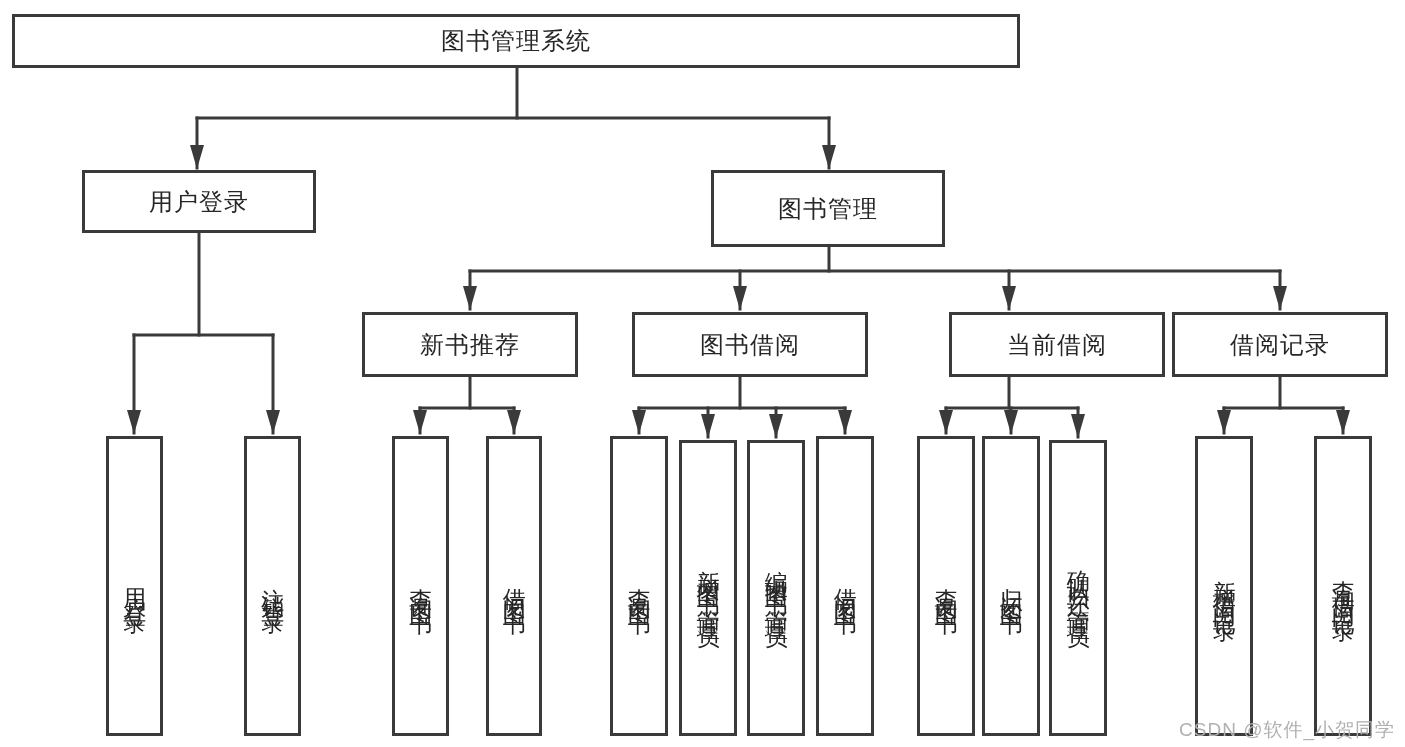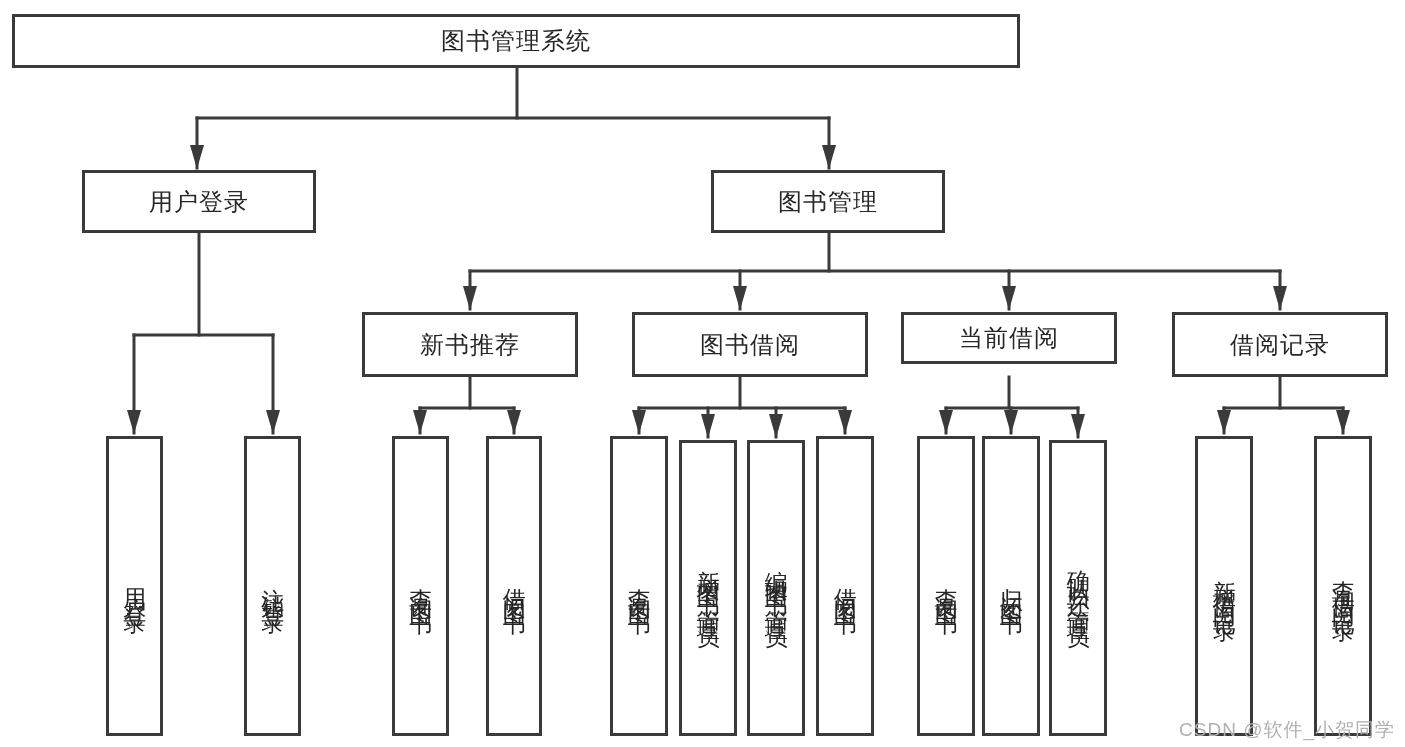--- a/index.html
+++ b/index.html
@@ -100,31 +100,31 @@
     </g>
   </svg>
 
   <div class="box" style="left:12px;top:14px;width:1008px;height:54px">
     <span class="h-label">图书管理系统</span>
   </div>
 
   <div class="box" style="left:82px;top:170px;width:234px;height:63px">
     <span class="h-label">用户登录</span>
   </div>
-  <div class="box" style="left:711px;top:170px;width:234px;height:63px">
+  <div class="box" style="left:711px;top:170px;width:234px;height:77px">
     <span class="h-label">图书管理</span>
   </div>
 
   <div class="box" style="left:362px;top:312px;width:216px;height:65px">
     <span class="h-label">新书推荐</span>
   </div>
   <div class="box" style="left:632px;top:312px;width:236px;height:65px">
     <span class="h-label">图书借阅</span>
   </div>
-  <div class="box" style="left:901px;top:312px;width:216px;height:52px">
+  <div class="box" style="left:949px;top:312px;width:216px;height:65px">
     <span class="h-label">当前借阅</span>
   </div>
   <div class="box" style="left:1172px;top:312px;width:216px;height:65px">
     <span class="h-label">借阅记录</span>
   </div>
 
   <div class="box" style="left:106px;top:436px;width:57px;height:300px">
     <span class="v-label">用户登录</span>
   </div>
   <div class="box" style="left:244px;top:436px;width:57px;height:300px">

